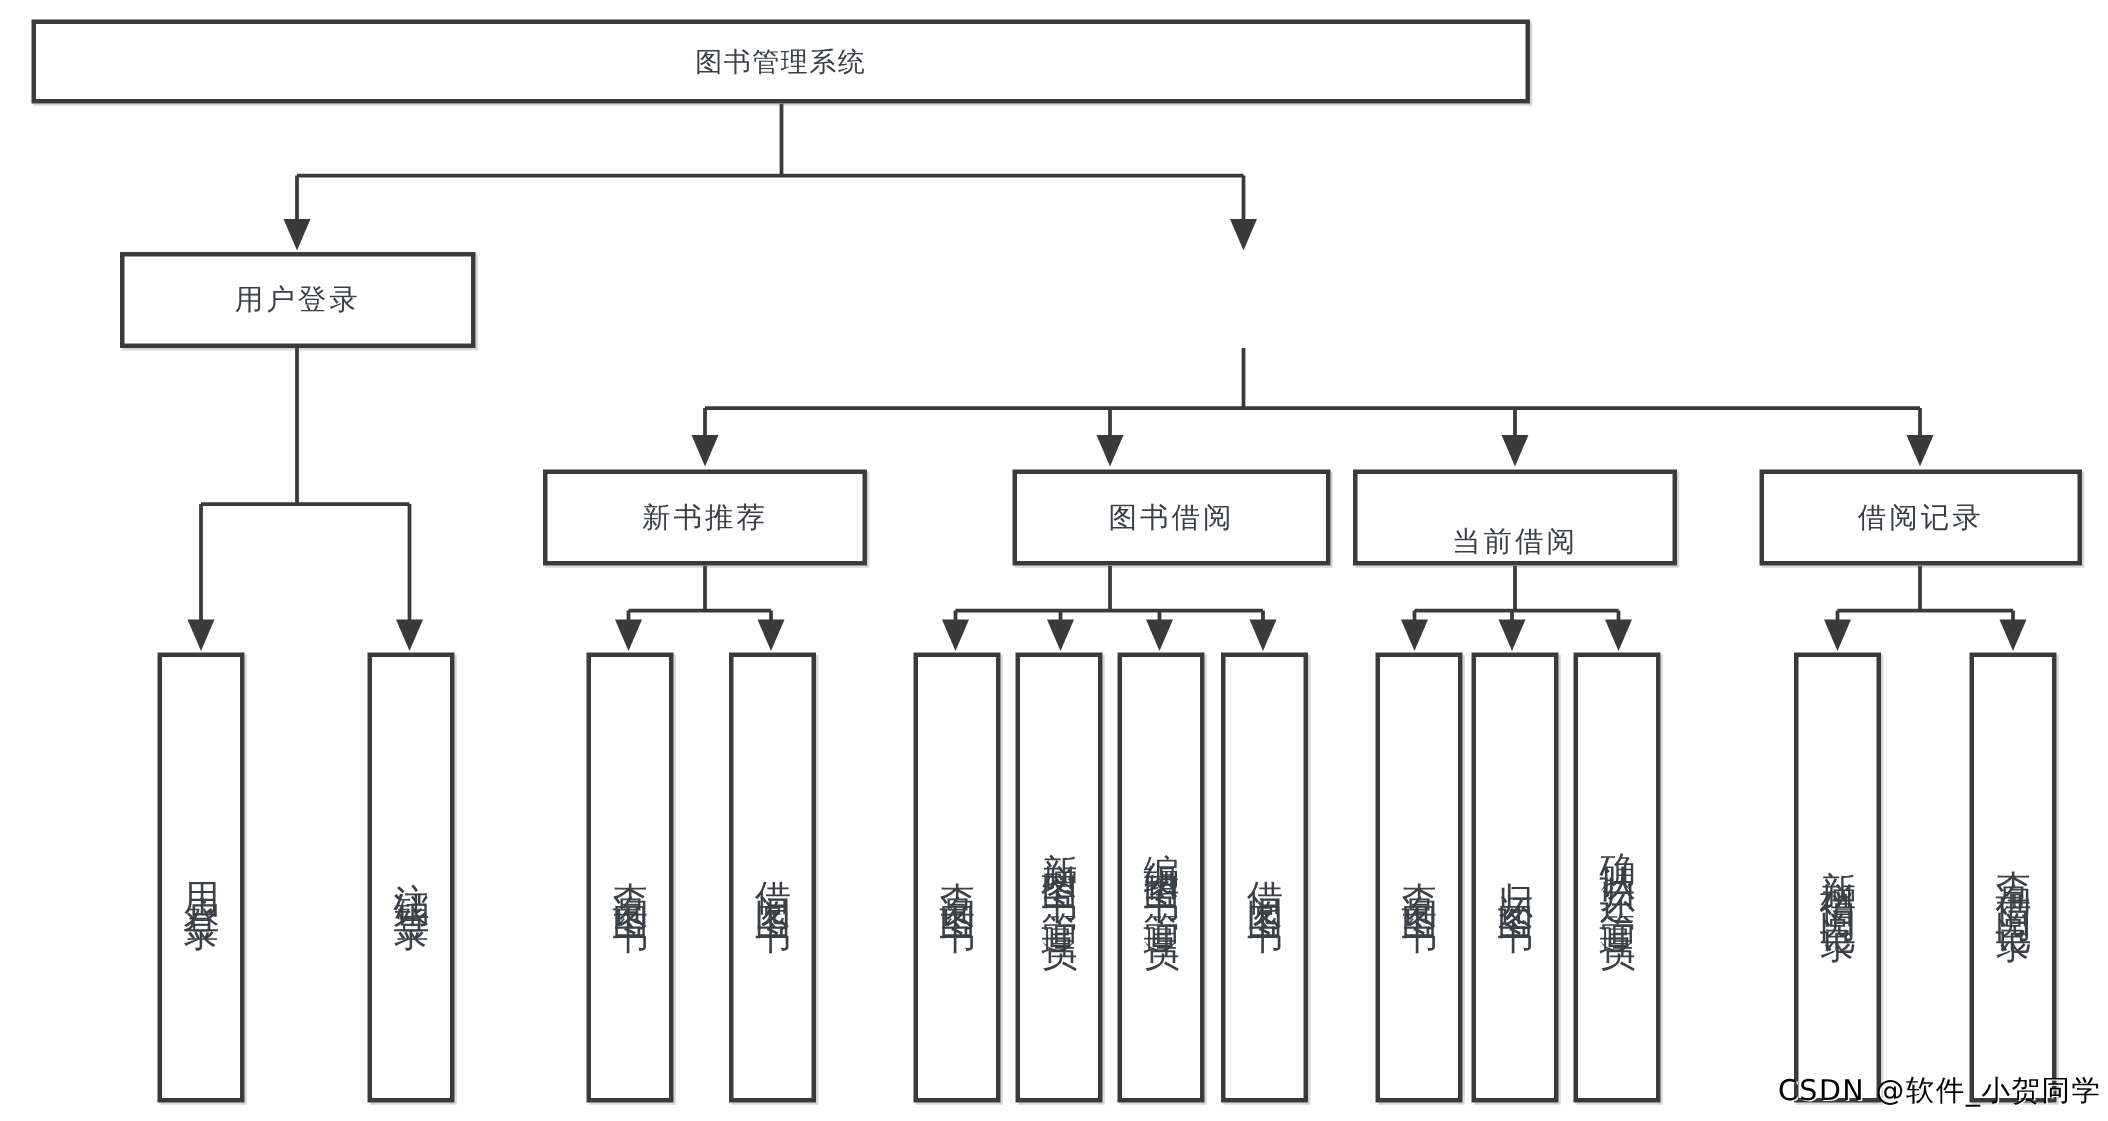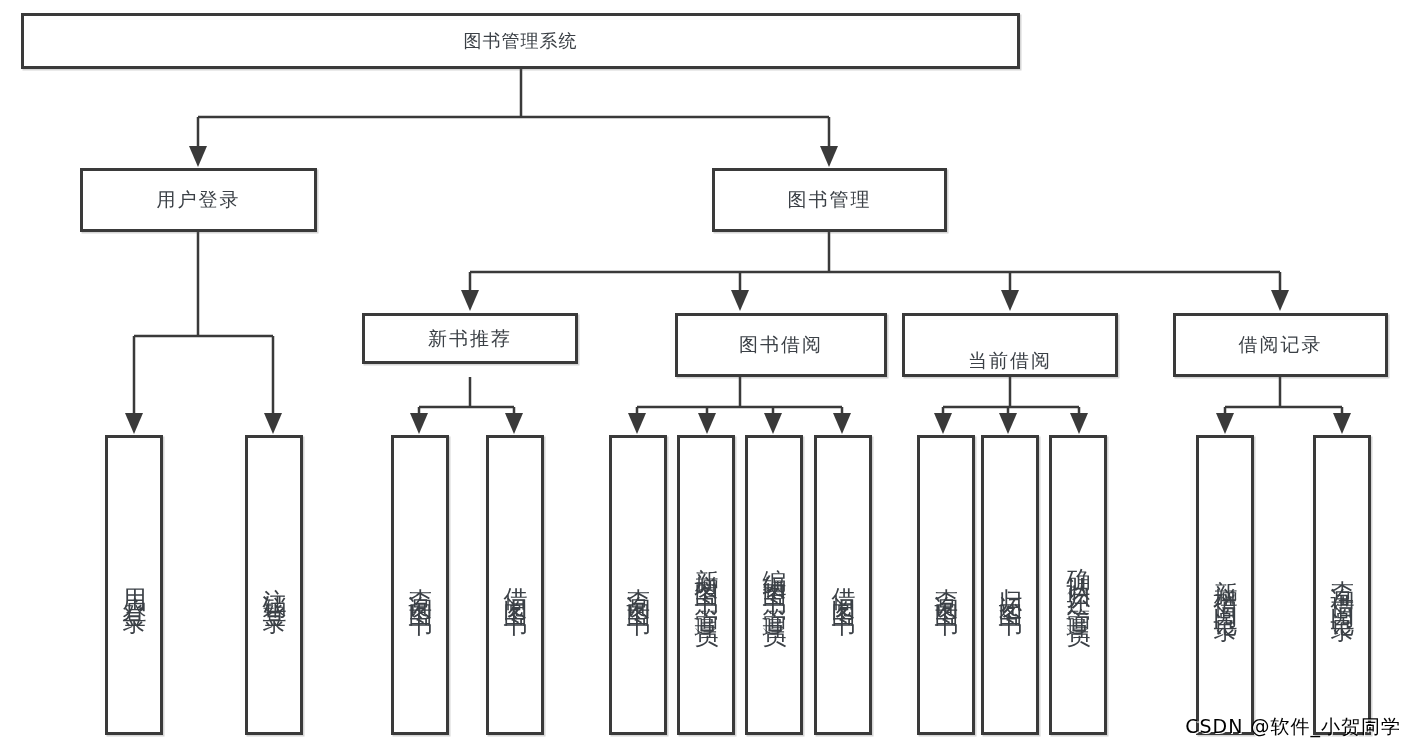--- a/index.html
+++ b/index.html
@@ -66,25 +66,22 @@
     </g>
   </svg>
 
   <div class="node h-node root-node" style="left:21px;top:13px;width:999px;height:56px;">
     <span>图书管理系统</span>
   </div>
 
   <div class="node h-node" style="left:80px;top:168px;width:237px;height:64px;">
     <span>用户登录</span>
   </div>
-  <div class="node h-node" style="left:712px;top:168px;width:235px;height:64px;">
-    <span>图书管理</span>
-  </div>
 
-  <div class="node h-node" style="left:362px;top:313px;width:216px;height:51px;text-align:center;">
+  <div class="node h-node" style="left:362px;top:313px;width:216px;height:64px;text-align:center;">
     <span>新书推荐</span>
   </div>
   <div class="node h-node" style="left:634px;top:313px;width:212px;height:64px;margin-left:41px;">
     <span>图书借阅</span>
   </div>
   <div class="node h-node" style="left:902px;top:313px;width:216px;height:64px;align-items:flex-end;">
     <span>当前借阅</span>
   </div>
   <div class="node h-node" style="left:1173px;top:313px;width:215px;height:64px;">
     <span>借阅记录</span>

